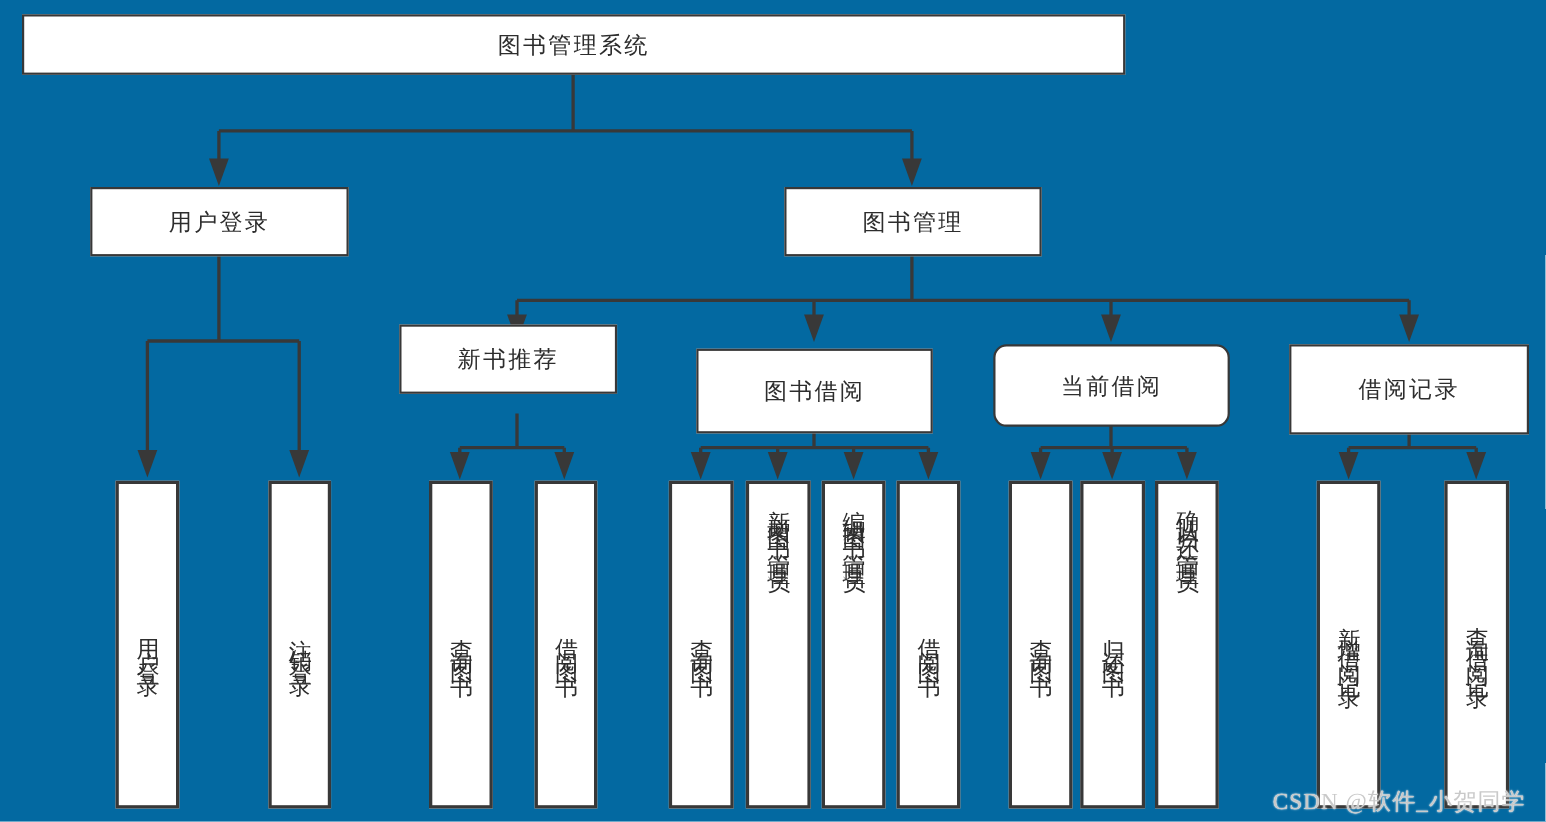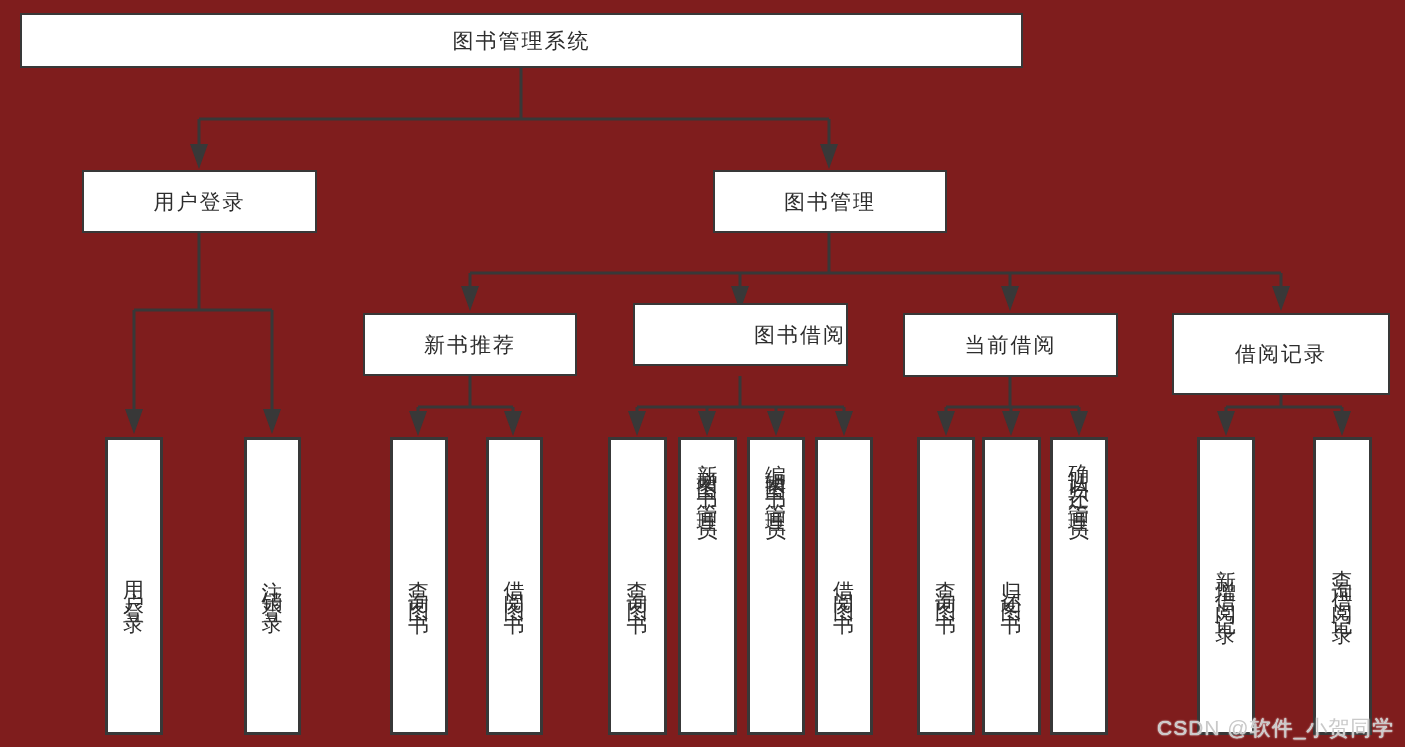--- a/index.html
+++ b/index.html
@@ -1,18 +1,18 @@
 <!DOCTYPE html>
 <html><head>
 <meta charset="utf-8">
 <style>
   html,body{margin:0;padding:0;background:#ffffff;}
   #canvas{
-    position:relative;width:1405px;height:747px;background:#7f1d1d;overflow:hidden;
-    font-family:Liberation Sans, sans-serif;color:#2d2d2d;
+    position:relative;width:1405px;height:747px;background:#0369a1;overflow:hidden;
+    font-family:Liberation Serif, serif;color:#2d2d2d;
   }
   #wires{position:absolute;left:0;top:0;z-index:0;}
   .box{
     position:absolute;box-sizing:border-box;background:#ffffff;border:2px solid #383838;
     display:flex;align-items:center;justify-content:center;
     font-size:21px;letter-spacing:2px;color:#2d2d2d;z-index:1;white-space:nowrap;
   }
   .leaf{border-width:3px;}
   .leaf .vtext{
     writing-mode:vertical-rl;text-orientation:mixed;
@@ -71,27 +71,27 @@
     <span>图书管理系统</span>
   </div>
 
   <div class="box" style="left:82px;top:170px;width:235px;height:63px;">
     <span>用户登录</span>
   </div>
   <div class="box" style="left:713px;top:170px;width:234px;height:63px;text-align:center;">
     <span>图书管理</span>
   </div>
 
-  <div class="box" style="left:363px;top:313px;width:214px;height:63px;">
+  <div class="box" style="left:363px;top:295px;width:198px;height:63px;">
     <span>新书推荐</span>
   </div>
-  <div class="box" style="left:633px;top:303px;width:215px;height:63px;justify-content:flex-end;">
+  <div class="box" style="left:633px;top:317px;width:215px;height:77px;">
     <span>图书借阅</span>
   </div>
-  <div class="box" style="left:903px;top:313px;width:215px;height:64px;">
+  <div class="box" style="left:903px;top:313px;width:215px;height:75px;border-radius:12px;">
     <span>当前借阅</span>
   </div>
   <div class="box" style="left:1172px;top:313px;width:218px;height:82px;">
     <span>借阅记录</span>
   </div>
 
   <div class="box leaf" style="left:105px;top:437px;width:58px;height:298px;">
     <span class="vtext">用户登录</span>
   </div>
   <div class="box leaf" style="left:244px;top:437px;width:57px;height:298px;">

